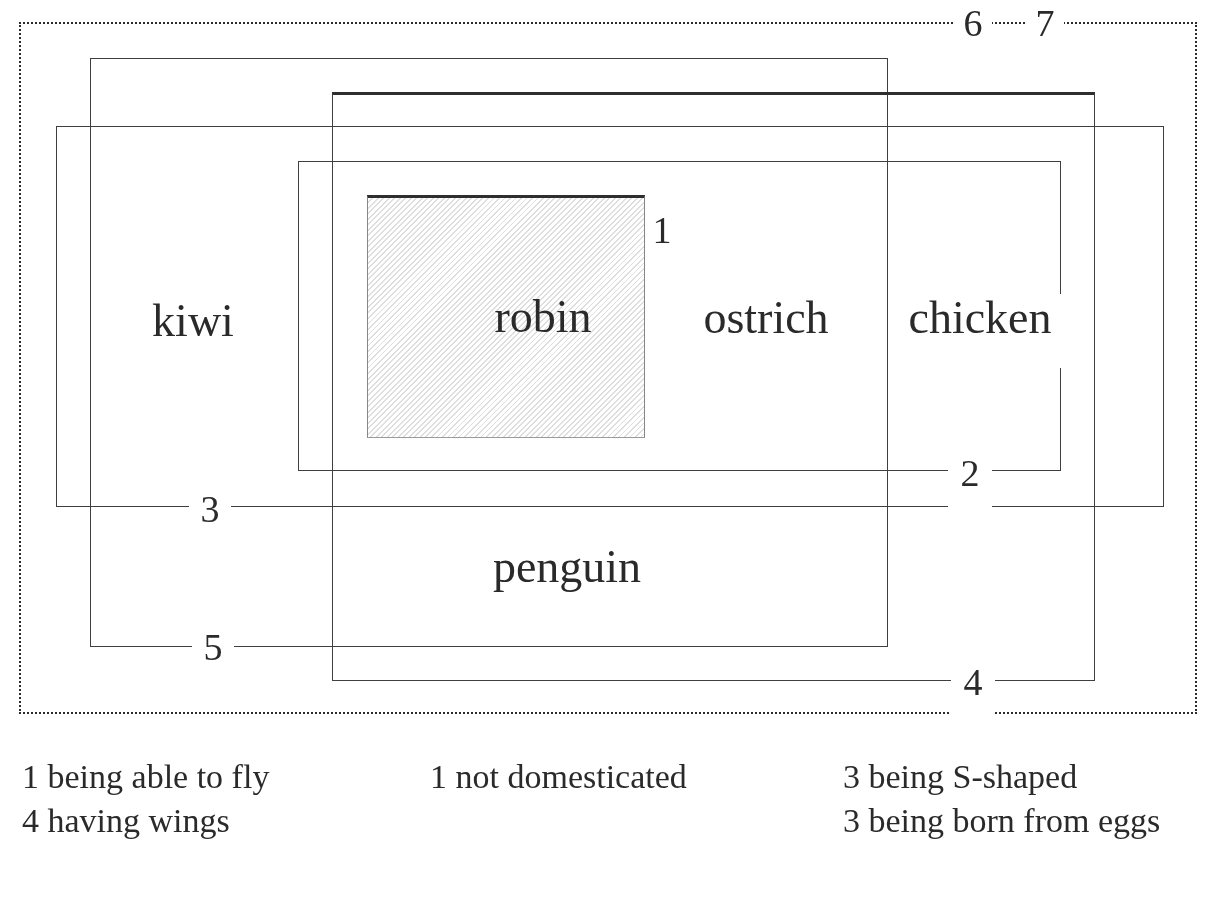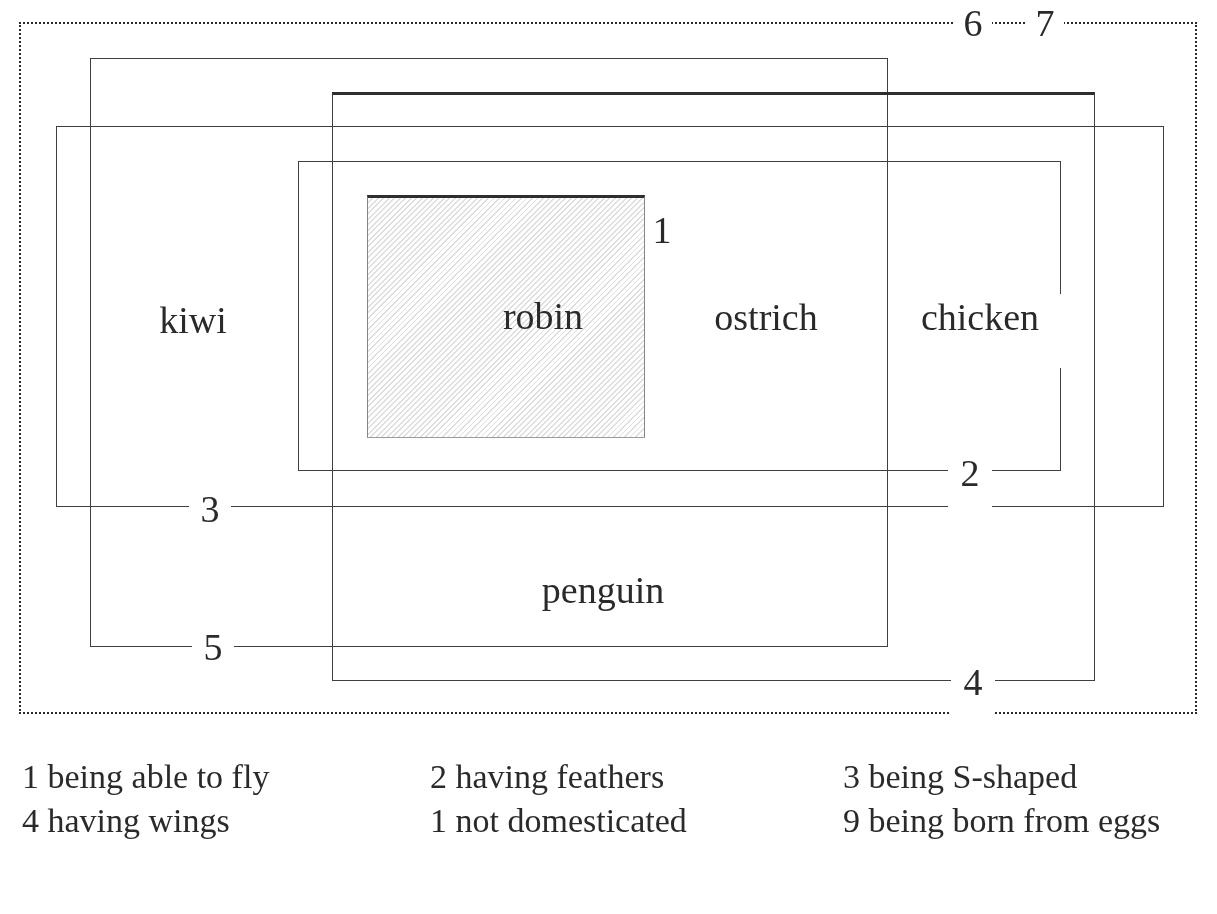--- a/index.html
+++ b/index.html
@@ -15,27 +15,27 @@
   #rect-2{left:298px;top:161px;width:763px;height:310px;}
   #rect-1{
     left:367px;top:195px;width:278px;height:243px;
     border-top:3px solid #2e2e2e;
     border-left:1.5px solid #868686;border-right:1.5px solid #868686;
     border-bottom:1.5px solid #9c9c9c;
     background:repeating-linear-gradient(135deg,#ffffff 0 2.6px,#dedede 2.6px 3.9px);
   }
   .animal-label{
     position:absolute;transform:translate(-50%,-50%);
-    font-size:38px;white-space:nowrap;z-index:4;
+    font-size:46px;white-space:nowrap;z-index:4;
   }
   #label-kiwi{left:193px;top:320px;}
   #label-robin{left:506px;top:316px;margin-left:37px;}
   #label-ostrich{left:766px;top:317px;}
   #label-chicken{left:980px;top:317px;font-family:Liberation Serif, serif;}
-  #label-penguin{left:567px;top:590px;margin-left:36px;}
+  #label-penguin{left:567px;top:566px;}
   .num-label{
     position:absolute;background:#ffffff;text-align:center;
     font-size:38px;z-index:6;
   }
   #num-1{left:646px;top:206px;width:32px;height:48px;line-height:48px;}
   #num-2{left:948px;top:450px;width:44px;height:62px;line-height:46px;}
   #num-3{left:189px;top:487px;width:42px;height:44px;line-height:44px;}
   #num-4{left:951px;top:658px;width:44px;height:60px;line-height:48px;}
   #num-5{left:192px;top:625px;width:42px;height:44px;line-height:44px;}
   #num-6{left:954px;top:2px;width:38px;height:42px;line-height:42px;}
@@ -73,21 +73,20 @@
   <div class="num-label" id="num-4">4</div>
   <div class="num-label" id="num-5">5</div>
   <div class="num-label" id="num-6">6</div>
   <div class="num-label" id="num-7">7</div>
 
   <div class="legend-col" id="legend-col-1">
     <div>1 being able to fly</div>
     <div>4 having wings</div>
   </div>
   <div class="legend-col" id="legend-col-2">
-    <div>2 having feathers</div>
     <div>1 not domesticated</div>
   </div>
   <div class="legend-col" id="legend-col-3">
     <div>3 being S-shaped</div>
-    <div>9 being born from eggs</div>
+    <div>3 being born from eggs</div>
   </div>
 
 </div>
 
 </body></html>

